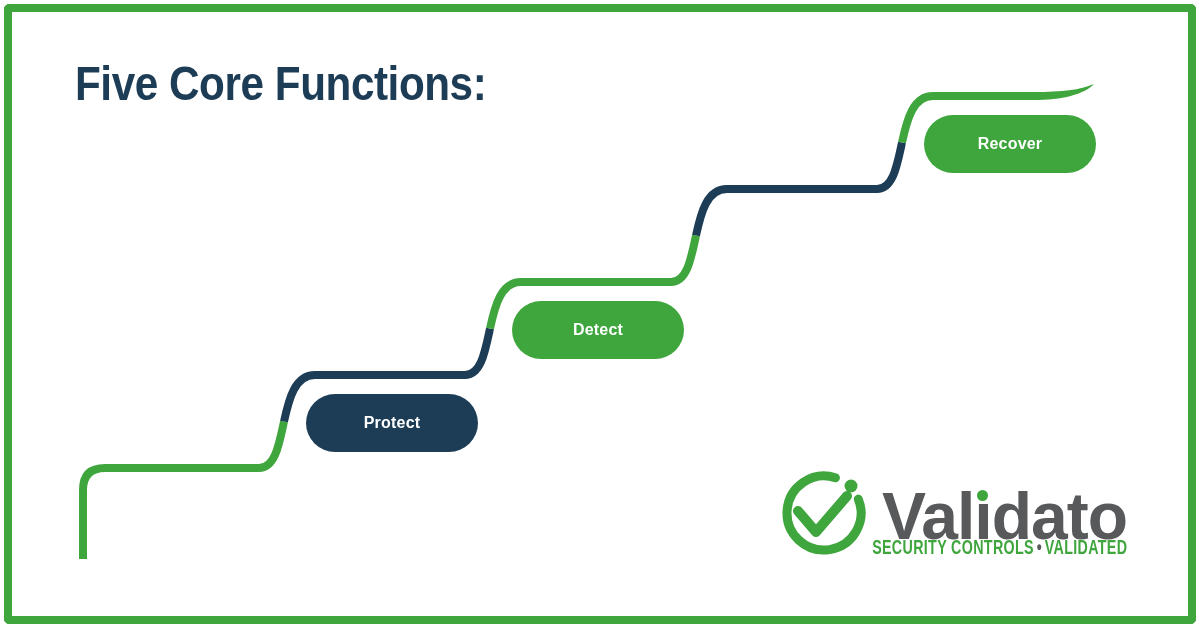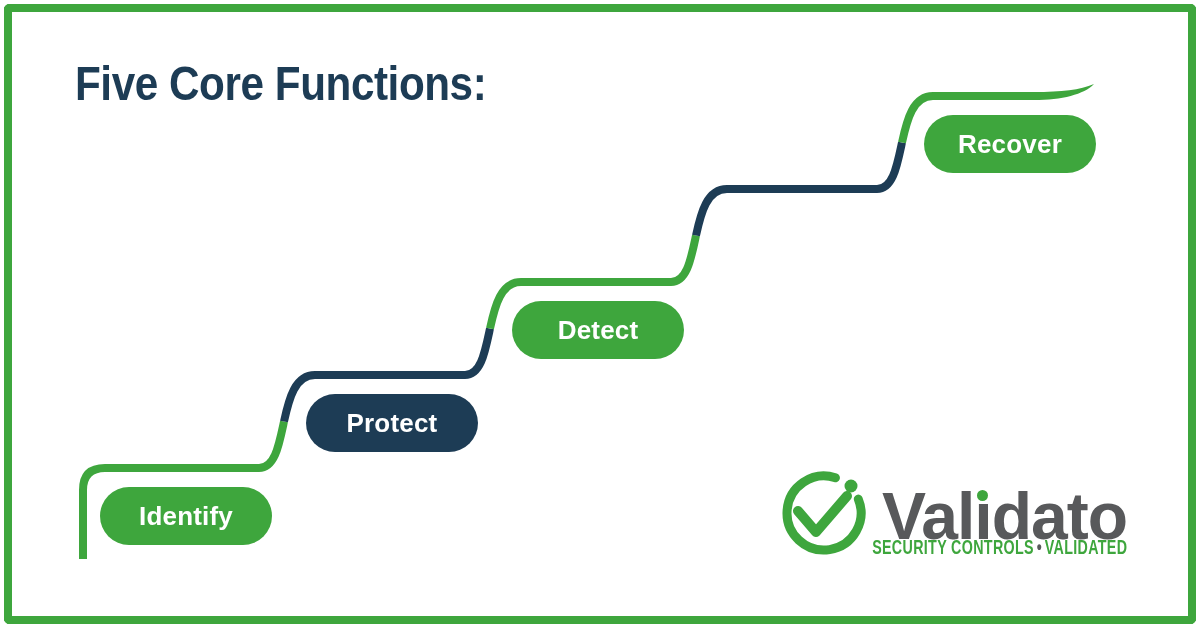--- a/index.html
+++ b/index.html
@@ -24,21 +24,21 @@
     transform:scaleX(0.88);transform-origin:left center;
   }
   .curve-svg{position:absolute;left:0;top:0;width:1200px;height:628px;}
   .seg{fill:none;stroke-width:8;stroke-linecap:butt;}
   .seg.green{stroke:var(--green);}
   .seg.navy{stroke:var(--navy);}
   .flick{fill:var(--green);stroke:none;}
   .pill{
     position:absolute;width:172px;height:58px;border-radius:29px;
     display:flex;align-items:center;justify-content:center;
-    color:#fff;font-size:26px;font-weight:bold;letter-spacing:0.2px;
+    color:#fff;font-size:16px;font-weight:bold;letter-spacing:0.2px;
   }
   .pill.green{background:var(--green);}
   .pill.navy{background:var(--navy);}
   .pill-1{left:100px;top:487px;}
   .pill-2{left:306px;top:394px;}
   .pill-3{left:512px;top:301px;}
   .pill-4{left:718px;top:208px;}
   .pill-5{left:924px;top:115px;}
   .logo{position:absolute;left:781px;top:468px;width:346px;height:92px;}
   .logo-mark{position:absolute;left:0;top:2px;width:88px;height:88px;}
@@ -72,23 +72,20 @@
 
   <svg class="curve-svg" viewBox="0 0 1200 628" aria-hidden="true">
     <path class="seg green" d="M 83 559 L 83 490 Q 83 468 105 468 L 259 468 C 275 468 279 444.8 284 421.5"></path>
     <path class="seg navy" d="M 284 421.5 C 289 398.2 295 375 315 375 L 465 375 C 481 375 485 351.8 490 328.5"></path>
     <path class="seg green" d="M 490 328.5 C 495 305.2 501 282 521 282 L 671 282 C 687 282 691 258.8 696 235.5"></path>
     <path class="seg navy" d="M 696 235.5 C 701 212.2 707 189 727 189 L 877 189 C 893 189 897 165.8 902 142.5"></path>
     <path class="seg green" d="M 902 142.5 C 907 119.2 913 96 933 96 L 1038 96"></path>
     <path class="flick" d="M 1034 92 C 1062 92 1080 90 1094 84 C 1084 94.5 1062 100 1034 100 Z"></path>
   </svg>
 
-  <div class="pill green pill-1">
-    <span>Identify</span>
-  </div>
   <div class="pill green pill-3">
     <span>Detect</span>
   </div>
   <div class="pill navy pill-2">
     <span>Protect</span>
   </div>
   <div class="pill green pill-5">
     <span>Recover</span>
   </div>
 

